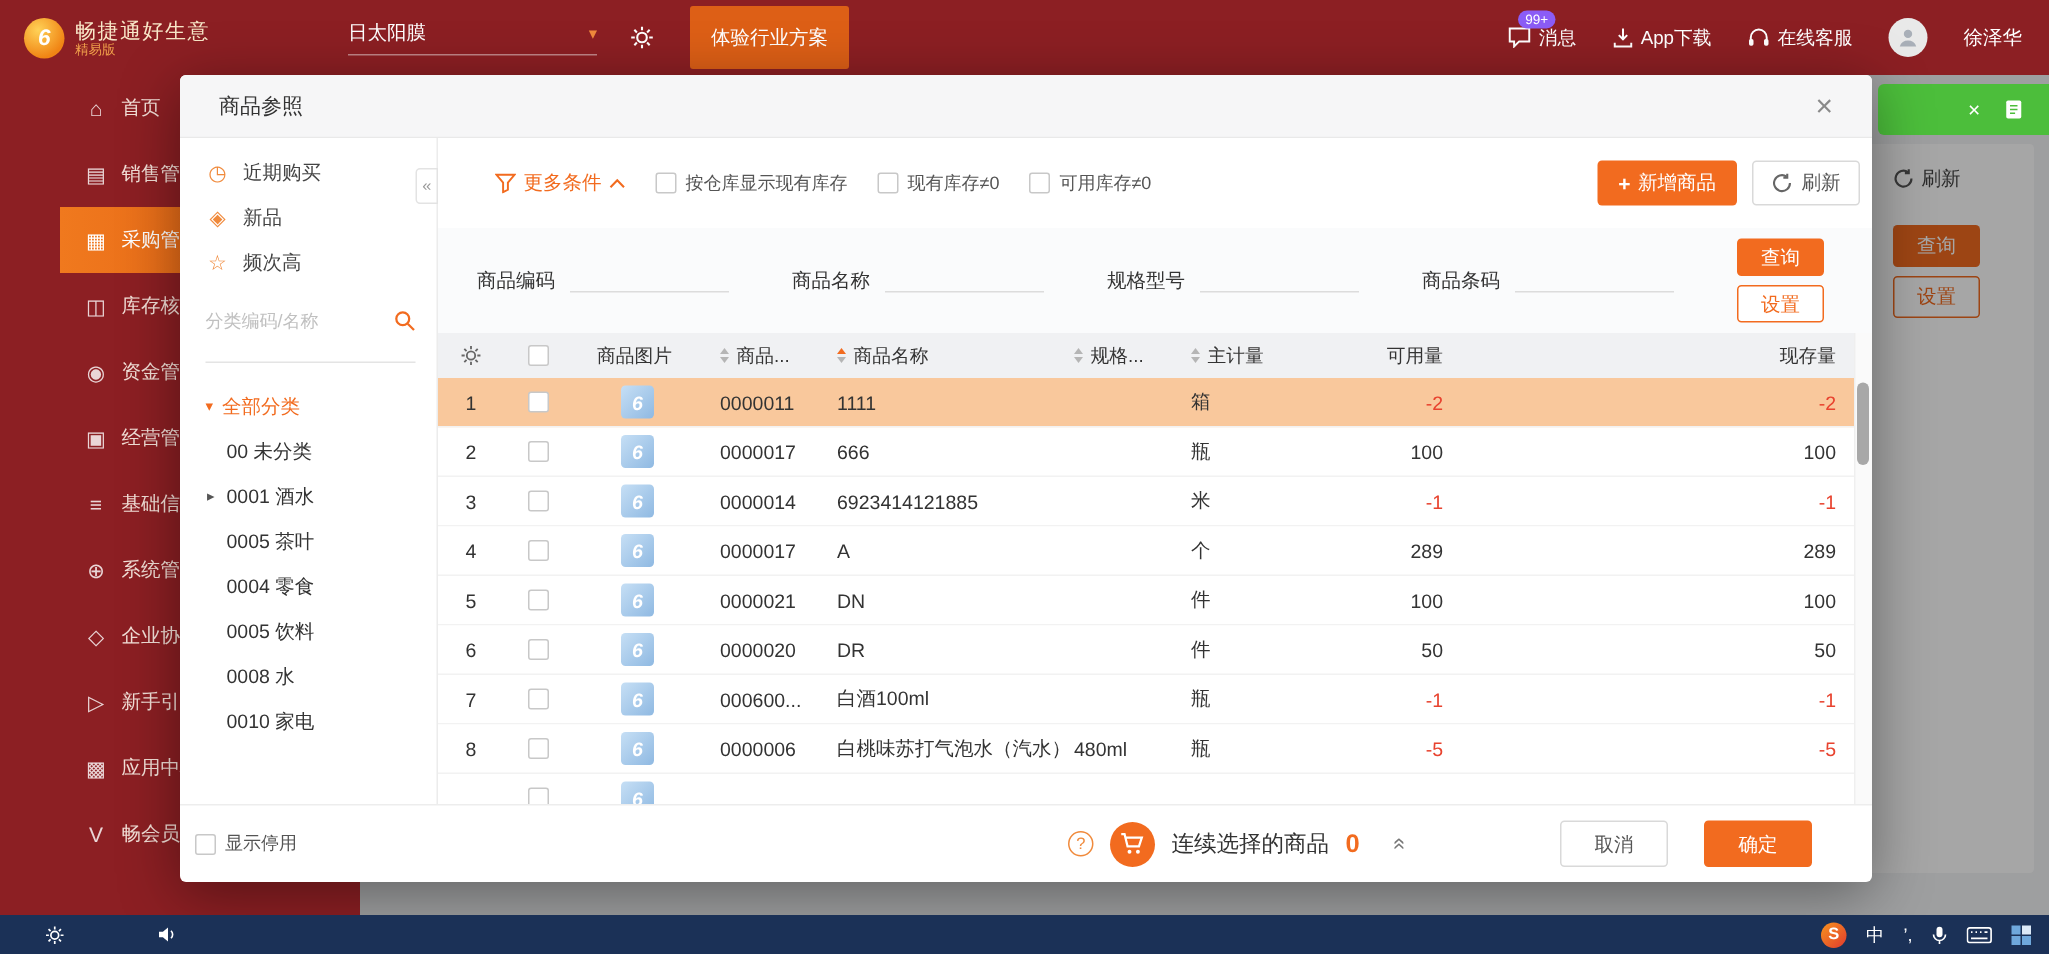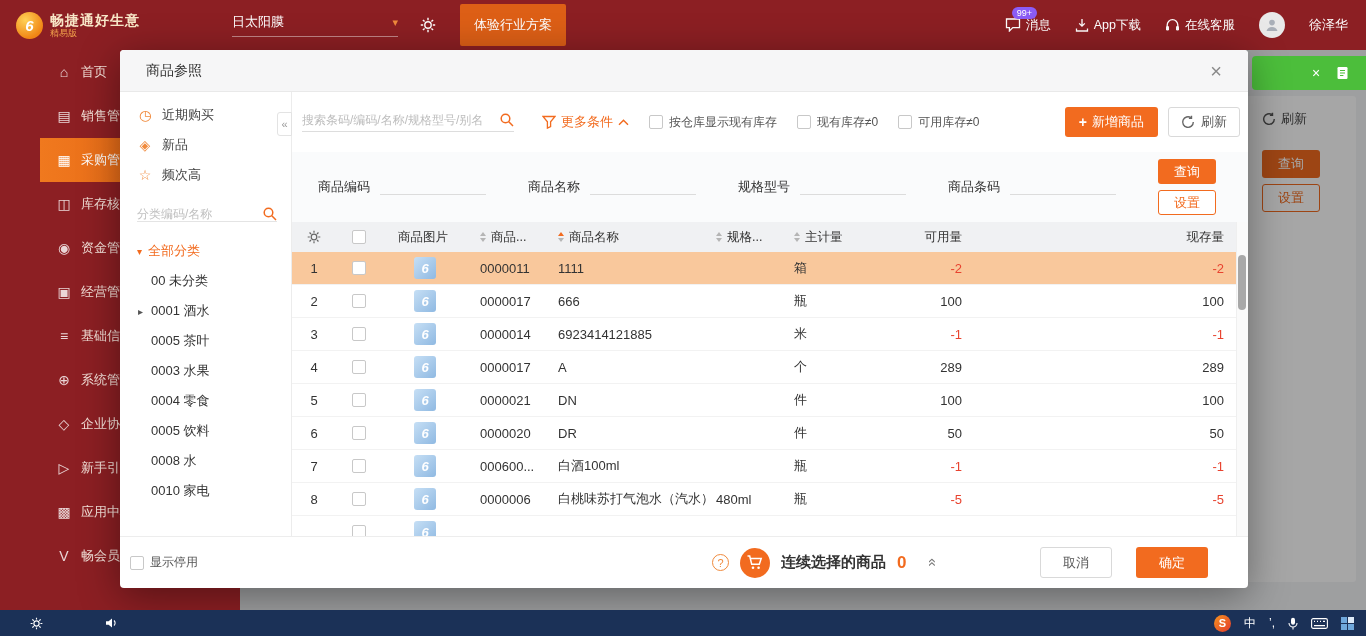--- a/index.html
+++ b/index.html
@@ -5,21 +5,21 @@
 *{box-sizing:border-box;margin:0;padding:0}
 html,body{width:1366px;height:636px}
 body{position:relative;overflow:hidden;font-family:"Liberation Sans","DejaVu Sans",sans-serif;background:#E8E9EB}
 svg{display:block}
 
 
 .top-header{position:absolute;top:0;left:0;width:1366px;height:50px;background:#8C1F23;display:flex;align-items:center;z-index:15}
 .logo-wrap{display:flex;align-items:center;gap:7px;margin-left:16px}
 .logo-mark{width:27px;height:27px;border-radius:50%;background:radial-gradient(circle at 35% 30%,#FFD257,#F08414 72%);color:#fff;font-weight:bold;font-style:italic;font-size:15px;display:flex;align-items:center;justify-content:center}
 .logo-col{display:flex;flex-direction:column;line-height:1.15}
-.logo-text{color:#F8E7C8;font-size:14px;font-weight:bold;letter-spacing:1px}
+.logo-text{color:#F8E7C8;font-size:14px;font-weight:normal;letter-spacing:1px}
 .logo-badge{color:#F0A04B;font-size:9px}
 .ws-select{margin-left:92px;width:166px;display:flex;align-items:center;justify-content:space-between;border-bottom:1px solid rgba(255,255,255,.45);padding-bottom:5px;color:#fff;font-size:13px;cursor:pointer}
 .ws-caret{color:#F08A3C;font-size:11px}
 .hdr-gear{margin-left:22px;color:#fff;cursor:pointer}
 .trial-btn{margin-left:24px;height:42px;padding:0 14px;background:#DD5F16;border:none;border-radius:2px;color:#fff;font-size:13px;cursor:pointer}
 .hdr-right{margin-left:auto;display:flex;align-items:center;gap:24px;margin-right:18px}
 .hdr-item{position:relative;display:flex;align-items:center;gap:5px;color:#fff;font-size:12.5px;cursor:pointer;white-space:nowrap}
 .badge{position:absolute;top:-10px;left:7px;background:#8b5cf6;color:#fff;font-size:9px;border-radius:8px;padding:1px 5px;line-height:1.2}
 .avatar{width:26px;height:26px;border-radius:50%;background:#E9E9E9;display:flex;align-items:center;justify-content:center;cursor:pointer}
 .hdr-user{color:#fff;font-size:13px}
@@ -46,21 +46,21 @@
 
 .modal{position:absolute;top:50px;left:120px;width:1128px;height:538px;background:#fff;border-radius:4px;z-index:30;box-shadow:0 8px 40px rgba(0,0,0,.4);display:flex;flex-direction:column}
 .modal-title-bar{height:42px;background:#F6F6F7;border-bottom:1px solid #E9E9E9;border-radius:4px 4px 0 0;display:flex;align-items:center;justify-content:space-between;padding:0 26px;flex:none}
 .modal-title{font-size:14px;color:#333}
 .modal-close{font-size:20px;color:#8A8A8A;cursor:pointer;line-height:1}
 .modal-body{flex:1;display:flex;min-height:0}
 .panel-left{width:172px;border-right:1px solid #ECECEC;position:relative;padding-top:8px;flex:none}
 .quick-link{height:30px;display:flex;align-items:center;gap:9px;padding-left:17px;font-size:13px;color:#444;cursor:pointer}
 .ql-icon{color:#F08A3C;font-size:14px;width:16px;text-align:center}
 .collapse-btn{position:absolute;top:20px;right:-1px;width:15px;height:24px;background:#fff;border:1px solid #E3E3E3;border-radius:3px 0 0 3px;color:#999;font-size:11px;display:flex;align-items:center;justify-content:center;cursor:pointer}
-.cat-search{margin:16px 14px 0 17px;display:flex;align-items:center;border-bottom:1px solid #E4E4E4;padding-bottom:0}
+.cat-search{margin:16px 14px 0 17px;display:flex;align-items:center;border-bottom:1px solid #E4E4E4;padding-bottom:20px}
 .cat-search input{flex:1;border:none;outline:none;font-size:12px;color:#333;min-width:0;background:transparent}
 .cat-search input::placeholder{color:#C0C0C0}
 .all-cats{margin:20px 0 6px 17px;display:flex;align-items:center;gap:6px;color:#F26B1F;font-size:13px;cursor:pointer}
 .all-caret{font-size:10px}
 .cat-item{height:30px;display:flex;align-items:center;padding-left:18px;font-size:13px;color:#333;cursor:pointer}
 .cat-arrow{width:13px;font-size:10px;color:#555;visibility:hidden}
 .cat-item.expandable .cat-arrow{visibility:visible}
 .panel-main{flex:1;display:flex;flex-direction:column;min-width:0}
 .toolbar{height:60px;display:flex;align-items:center;padding:0 8px 0 10px;flex:none}
 .search-wrap{display:flex;align-items:center;gap:8px;border-bottom:1px solid #DDD;padding-bottom:4px;width:212px}
@@ -104,21 +104,21 @@
 .sorter i{width:0;height:0;border-left:3.5px solid transparent;border-right:3.5px solid transparent}
 .sorter .up{border-bottom:4px solid #B5B5B5}
 .sorter .dn{border-top:4px solid #B5B5B5}
 .sorter.active .up{border-bottom-color:#F26B1F}
 .vscroll{position:absolute;top:0;right:0;bottom:0;width:12px;background:#FAFAFA;border-left:1px solid #EFEFEF;cursor:pointer}
 .vthumb{position:absolute;top:33px;right:2px;width:8px;height:55px;background:#A8A8A8;border-radius:4px;display:block}
 .modal-footer{height:52px;border-top:1px solid #EDEDED;display:flex;align-items:center;padding:0 40px 0 10px;position:relative;flex:none}
 .sel-group{position:absolute;left:592px;display:flex;align-items:center;gap:11px}
 .help-ic{width:17px;height:17px;border:1px solid #F08A3C;border-radius:50%;color:#F08A3C;font-size:11px;display:flex;align-items:center;justify-content:center;cursor:pointer}
 .cart-ic{width:30px;height:30px;border-radius:50%;background:#F26B1F;display:flex;align-items:center;justify-content:center}
-.sel-text{font-size:15px;font-weight:bold;color:#333}
+.sel-text{font-size:15px;font-weight:normal;color:#333}
 .sel-count{font-size:17px;font-weight:bold;color:#F26B1F}
 .collapse2{transform:rotate(90deg);color:#777;font-size:15px;margin-left:12px;cursor:pointer}
 .foot-btns{margin-left:auto;display:flex;gap:24px}
 .cancel,.confirm{width:72px;height:31px}
 
 
 .taskbar{position:absolute;bottom:0;left:0;width:1366px;height:26px;background:#1B3157;z-index:40;display:flex;align-items:center;padding:0 12px 0 30px}
 .tb-icon{display:flex;align-items:center;color:#fff;cursor:pointer}
 .tb-speaker{margin-left:62px}
 .tb-right{margin-left:auto;display:flex;align-items:center;gap:13px}
@@ -312,52 +312,39 @@
           <div class="cat-item expandable">
     <span class="cat-arrow">▸</span>
     <span class="cat-label">0001 酒水</span>
   </div>
           <div class="cat-item">
     <span class="cat-arrow">▸</span>
     <span class="cat-label">0005 茶叶</span>
   </div>
           <div class="cat-item">
     <span class="cat-arrow">▸</span>
-    <span class="cat-label">0003 水果</span>
-  </div>
-          <div class="cat-item">
-    <span class="cat-arrow">▸</span>
     <span class="cat-label">0004 零食</span>
   </div>
           <div class="cat-item">
     <span class="cat-arrow">▸</span>
     <span class="cat-label">0005 饮料</span>
   </div>
           <div class="cat-item">
     <span class="cat-arrow">▸</span>
     <span class="cat-label">0008 水</span>
   </div>
           <div class="cat-item">
     <span class="cat-arrow">▸</span>
     <span class="cat-label">0010 家电</span>
   </div>
         </div>
     </div>
 
     <div class="panel-main">
       <div class="toolbar">
-        <div class="search-wrap">
-          <input placeholder="搜索条码/编码/名称/规格型号/别名" style="">
-          <span>
-              <svg width="15" height="15" viewBox="0 0 15 15">
-                <circle cx="6.5" cy="6.5" r="4.3" fill="none" stroke="#F26B1F" stroke-width="1.5"></circle>
-                <path d="M9.8 9.8L14 14" stroke="#F26B1F" stroke-width="1.5"></path>
-              </svg>
-            </span>
-        </div>
         <div class="more-filters">
           <span>
               <svg width="14" height="14" viewBox="0 0 14 14">
                 <path d="M1 1.5h12L8.6 6.8v4.7l-3.2 1.6V6.8z" fill="none" stroke="#F26B1F" stroke-width="1.3"></path>
               </svg>
             </span>
           <span>更多条件</span>
           <span>
               <svg width="11" height="7" viewBox="0 0 11 7">
                 <path d="M1 5.8L5.5 1.2 10 5.8" fill="none" stroke="#F26B1F" stroke-width="1.4"></path>

